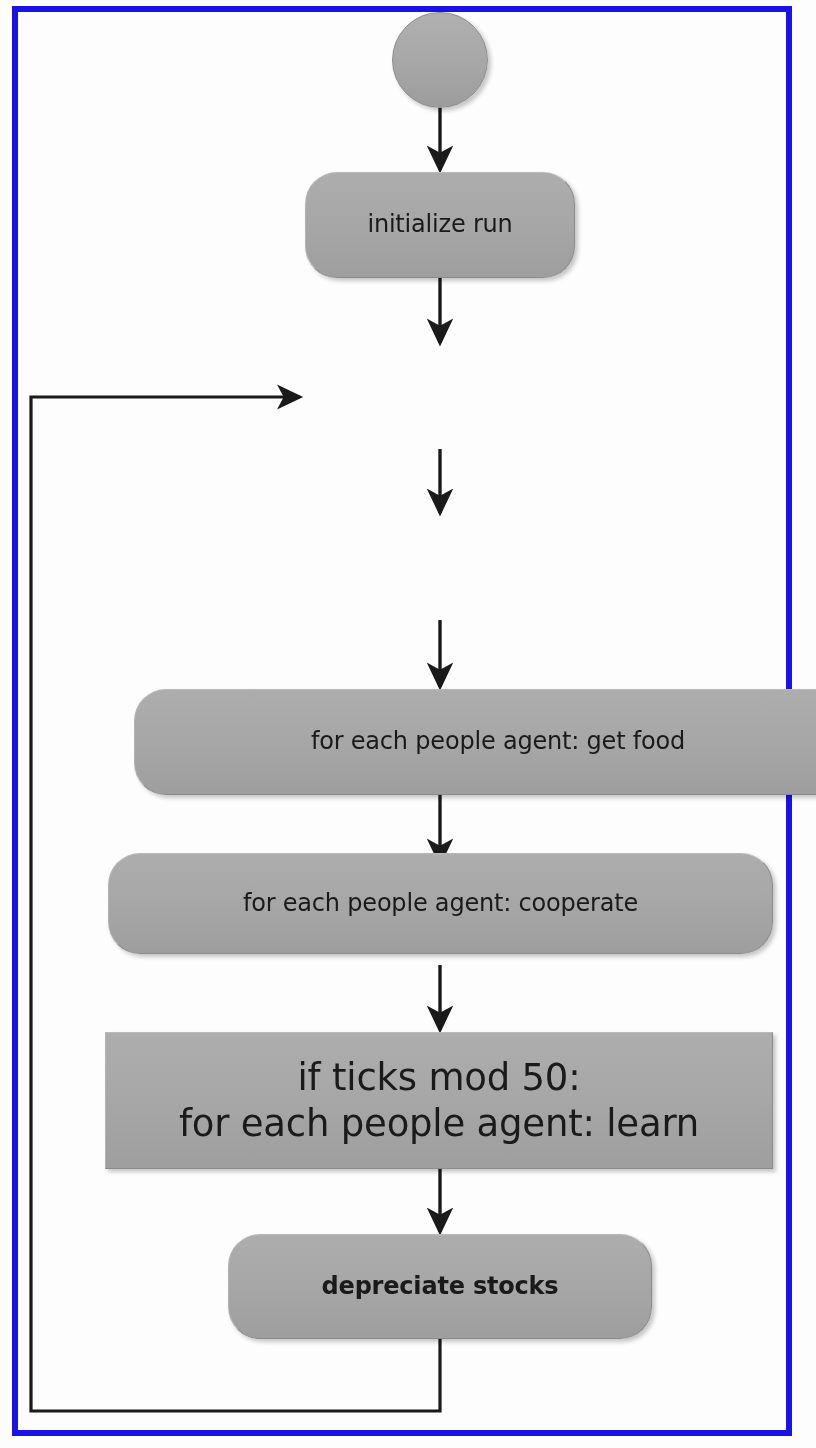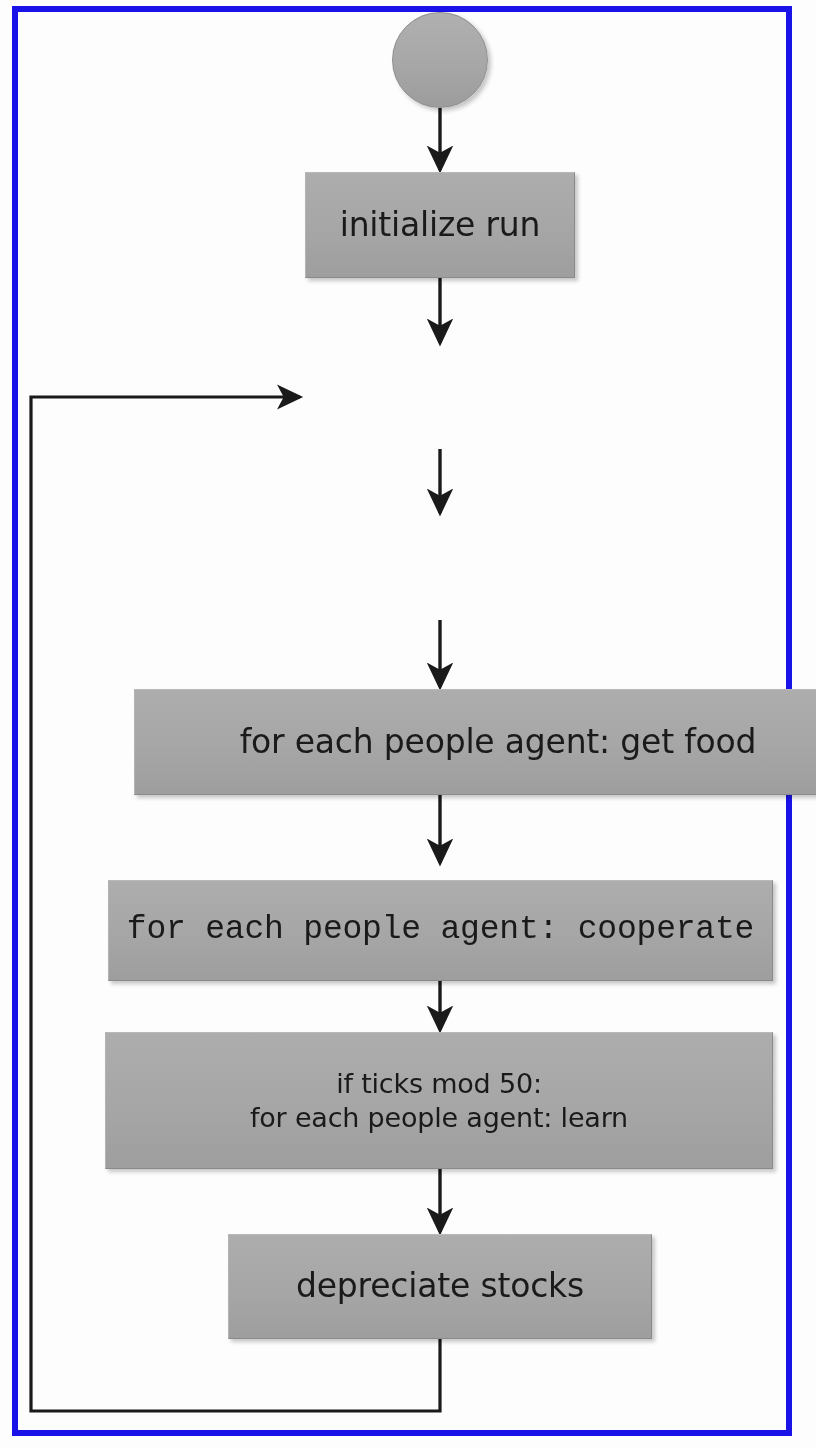--- a/index.html
+++ b/index.html
@@ -70,22 +70,22 @@
   }
   svg.edges {
     position: absolute;
     left: 0;
     top: 0;
     width: 816px;
     height: 1448px;
     overflow: visible;
     pointer-events: none;
   }
-  .t-27 { font-size: 27px; }
-  .t-28 { font-size: 33px; }
+  .t-27 { font-size: 37px; }
+  .t-28 { font-size: 24px; border-radius: 32px; }
 </style>
 </head>
 <body>
 
 <div id="canvas">
 
   <div id="frame"></div>
 
   <div id="diagram">
 
@@ -118,27 +118,27 @@
     <div class="node t-28" style="left:305px; top:172px; width:270px; height:106px;">
       <span class="label">initialize run</span>
     </div>
 
 
 
     <div class="node t-28" style="left:134px; top:689px; width:728px; height:106px;">
       <span class="label">for each people agent: get food</span>
     </div>
 
-    <div class="node t-28" style="left:108px; top:880px; width:665px; height:101px;font-family:Liberation Mono, monospace;">
+    <div class="node t-28" style="left:108px; top:853px; width:665px; height:101px;">
       <span class="label">for each people agent: cooperate</span>
     </div>
 
     <div class="node t-27" style="left:105px; top:1032px; width:668px; height:137px;">
       <span class="label">if ticks mod 50:
 for each people agent: learn</span>
     </div>
 
-    <div class="node t-28" style="left:228px; top:1234px; width:424px; height:105px;">
+    <div class="node t-28" style="left:228px; top:1234px; width:424px; height:105px;font-weight:bold;">
       <span class="label">depreciate stocks</span>
     </div>
 
   </div>
 </div>
 
 </body></html>

